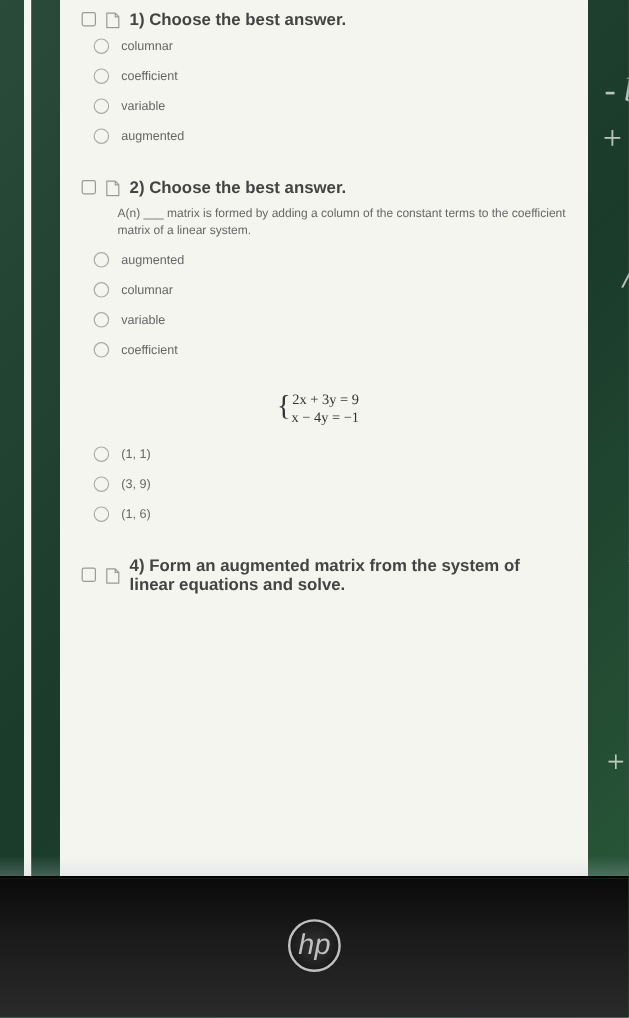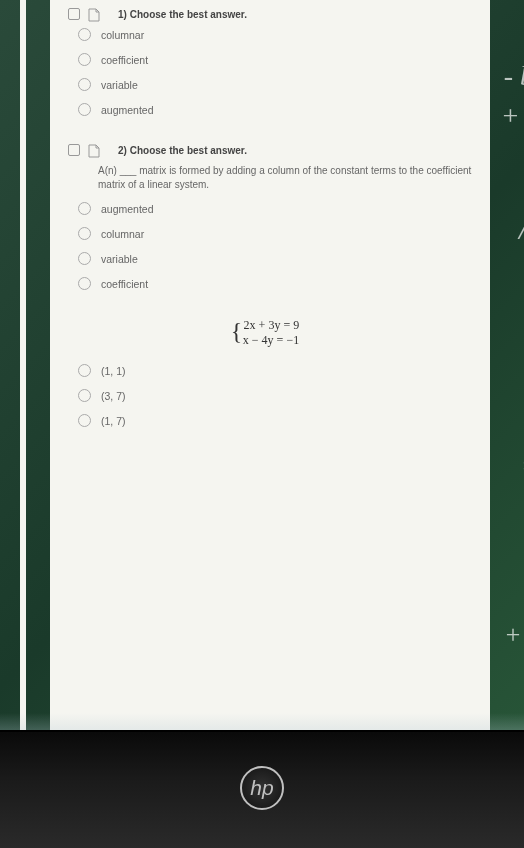--- a/index.html
+++ b/index.html
@@ -56,21 +56,21 @@
     margin-bottom: 8px;
   }
   .q-icon {
     width: 12px; height: 12px;
     border: 1px solid #999;
     border-radius: 2px;
     flex-shrink: 0;
   }
   .q-icon.page { border: none; }
   .q-icon.page svg { width: 12px; height: 14px; }
-  .q-title { font-weight: bold; color: #444; font-size: 10px; margin-left: 10px; }
+  .q-title { font-weight: bold; color: #444; font-size: 14px; }
   .q-text { margin: 6px 0 10px 30px; color: #666; font-size: 10px; line-height: 1.4; }
   .option-row {
     display: flex;
     align-items: center;
     gap: 10px;
     margin: 0 0 12px 10px;
   }
   .radio {
     width: 13px; height: 13px;
     border: 1.5px solid #aaa;
@@ -114,21 +114,21 @@
     transform: translateX(-50%);
     width: 44px;
     height: 44px;
     border: 2px solid #c0c0c0;
     border-radius: 50%;
     display: flex;
     align-items: center;
     justify-content: center;
     color: #c0c0c0;
     font-style: italic;
-    font-size: 21px;
+    font-size: 24px;
     font-family: Arial, sans-serif;
     background: radial-gradient(circle, #333 0%, #111 100%);
   }
   .glare {
     position: absolute;
     bottom: 95px;
     left: 0;
     right: 0;
     height: 40px;
     background: linear-gradient(180deg, rgba(255,255,255,0) 0%, rgba(180,200,210,0.3) 50%, rgba(255,255,255,0) 100%);
@@ -213,29 +213,38 @@
         <span class="eq-line">2x + 3y = 9</span>
         <span class="eq-line">x − 4y = −1</span>
       </span>
     </div>
     <div class="option-row">
         <span class="radio"></span>
         <span class="option-label">(1, 1)</span>
       </div>
     <div class="option-row">
         <span class="radio"></span>
-        <span class="option-label">(3, 7)</span>
-      </div>
-    <div class="option-row">
-        <span class="radio"></span>
-        <span class="option-label">(1, 7)</span>
-      </div>
-  </div>
-
-  <div class="question-block">
+        <span class="option-label">(3, 9)</span>
+      </div>
+    <div class="option-row">
+        <span class="radio"></span>
+        <span class="option-label">(1, 6)</span>
+      </div>
+  </div>
+
+  <div class="question-block">
+    <div class="q-header">
+      <span class="q-icon"></span>
+      <span class="q-icon page">
+        <svg viewBox="0 0 12 14">
+            <path d="M1 1 h7 l3 3 v9 h-10 z M8 1 v3 h3" fill="none" stroke="#999" stroke-width="1"></path>
+          </svg>
+      </span>
+      <span class="q-title"><span>4)</span> <span>Form an augmented matrix from the system of linear equations and solve.</span></span>
+    </div>
   </div>
 
 </div>
 
 <div class="glare"></div>
 
 <div class="laptop-bezel">
   <div class="hp-logo">hp</div>
 </div>
 

